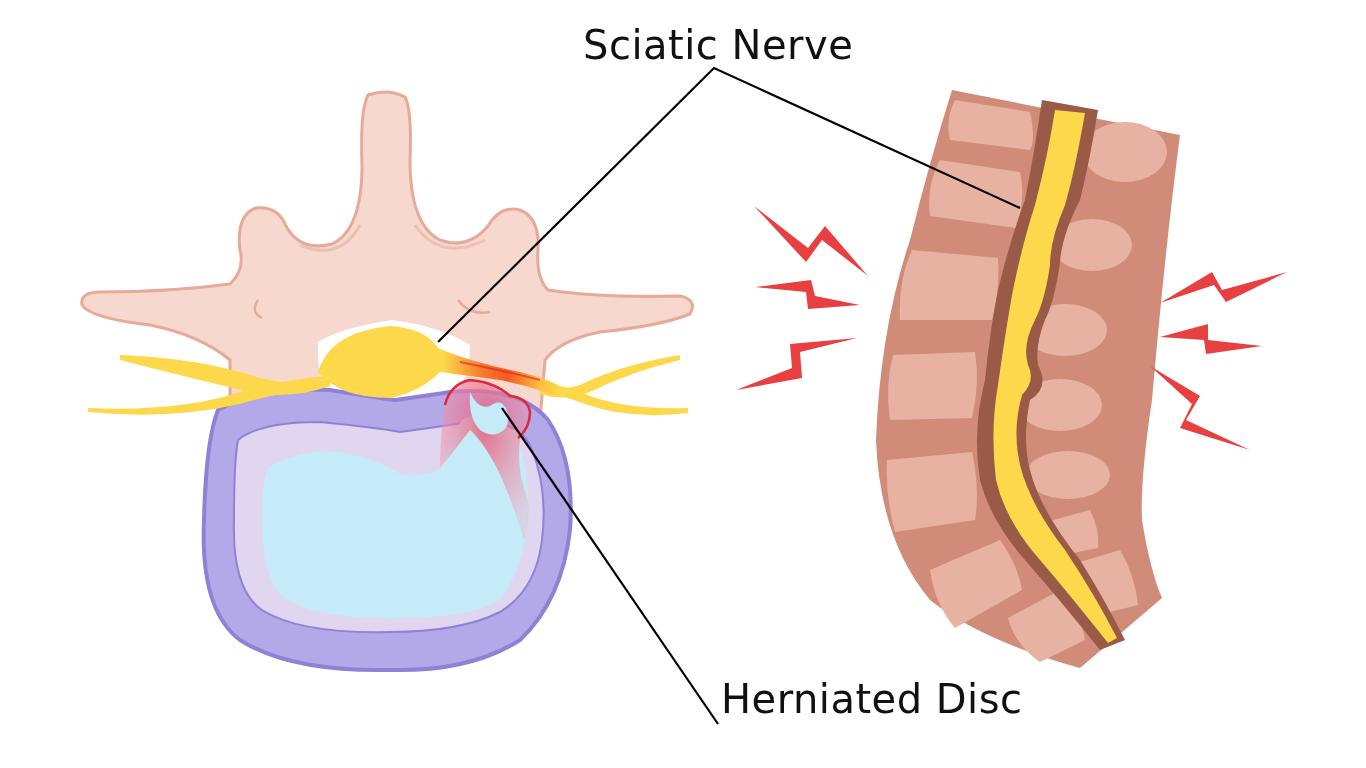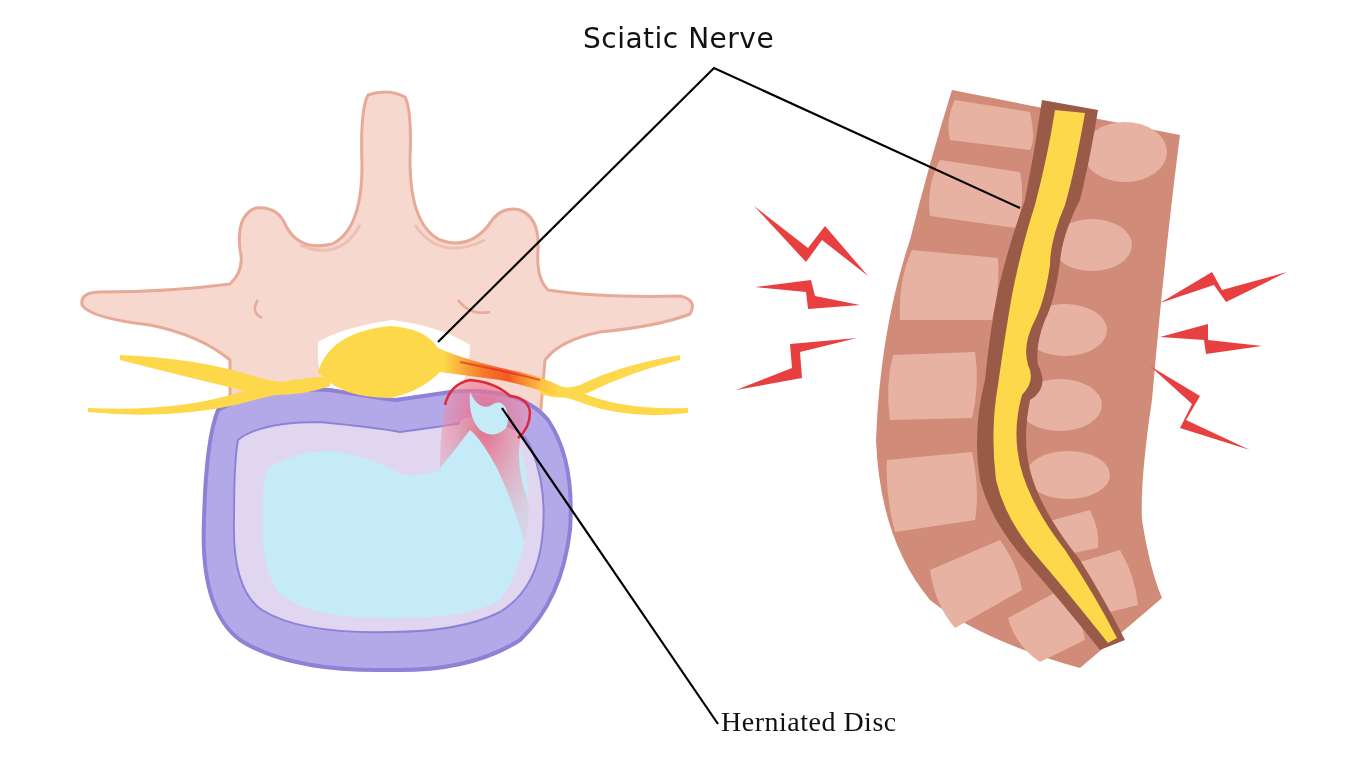--- a/index.html
+++ b/index.html
@@ -1,20 +1,20 @@
 <!DOCTYPE html>
 <html><head>
   <meta charset="utf-8">
   <style>
     html, body { margin: 0; padding: 0; background: #ffffff; }
     body { width: 1366px; height: 768px; position: relative; overflow: hidden; font-family: "DejaVu Sans", sans-serif; }
     svg.diagram { position: absolute; left: 0; top: 0; }
-    .label { position: absolute; font-family: "DejaVu Sans", sans-serif; font-size: 28px; color: #111111; letter-spacing: 0.5px; white-space: nowrap; }
+    .label { position: absolute; font-family: "DejaVu Sans", sans-serif; font-size: 40px; color: #111111; letter-spacing: 0.5px; white-space: nowrap; }
     #label-sciatic { left: 583px; top: 22px; }
-    #label-herniated { left: 721px; top: 706px; font-family: Liberation Serif, serif; }
+    #label-herniated { left: 721px; top: 676px; }
   </style>
 </head>
 <body>
 
 <svg class="diagram" width="1366" height="768" viewBox="0 0 1366 768" xmlns="http://www.w3.org/2000/svg">
   <defs>
     <linearGradient id="nerveGrad" x1="0" y1="0" x2="1" y2="0">
       <stop offset="0" stop-color="#fdd84a"></stop>
       <stop offset="0.52" stop-color="#fdd84a"></stop>
       <stop offset="0.68" stop-color="#f47a2a"></stop>

